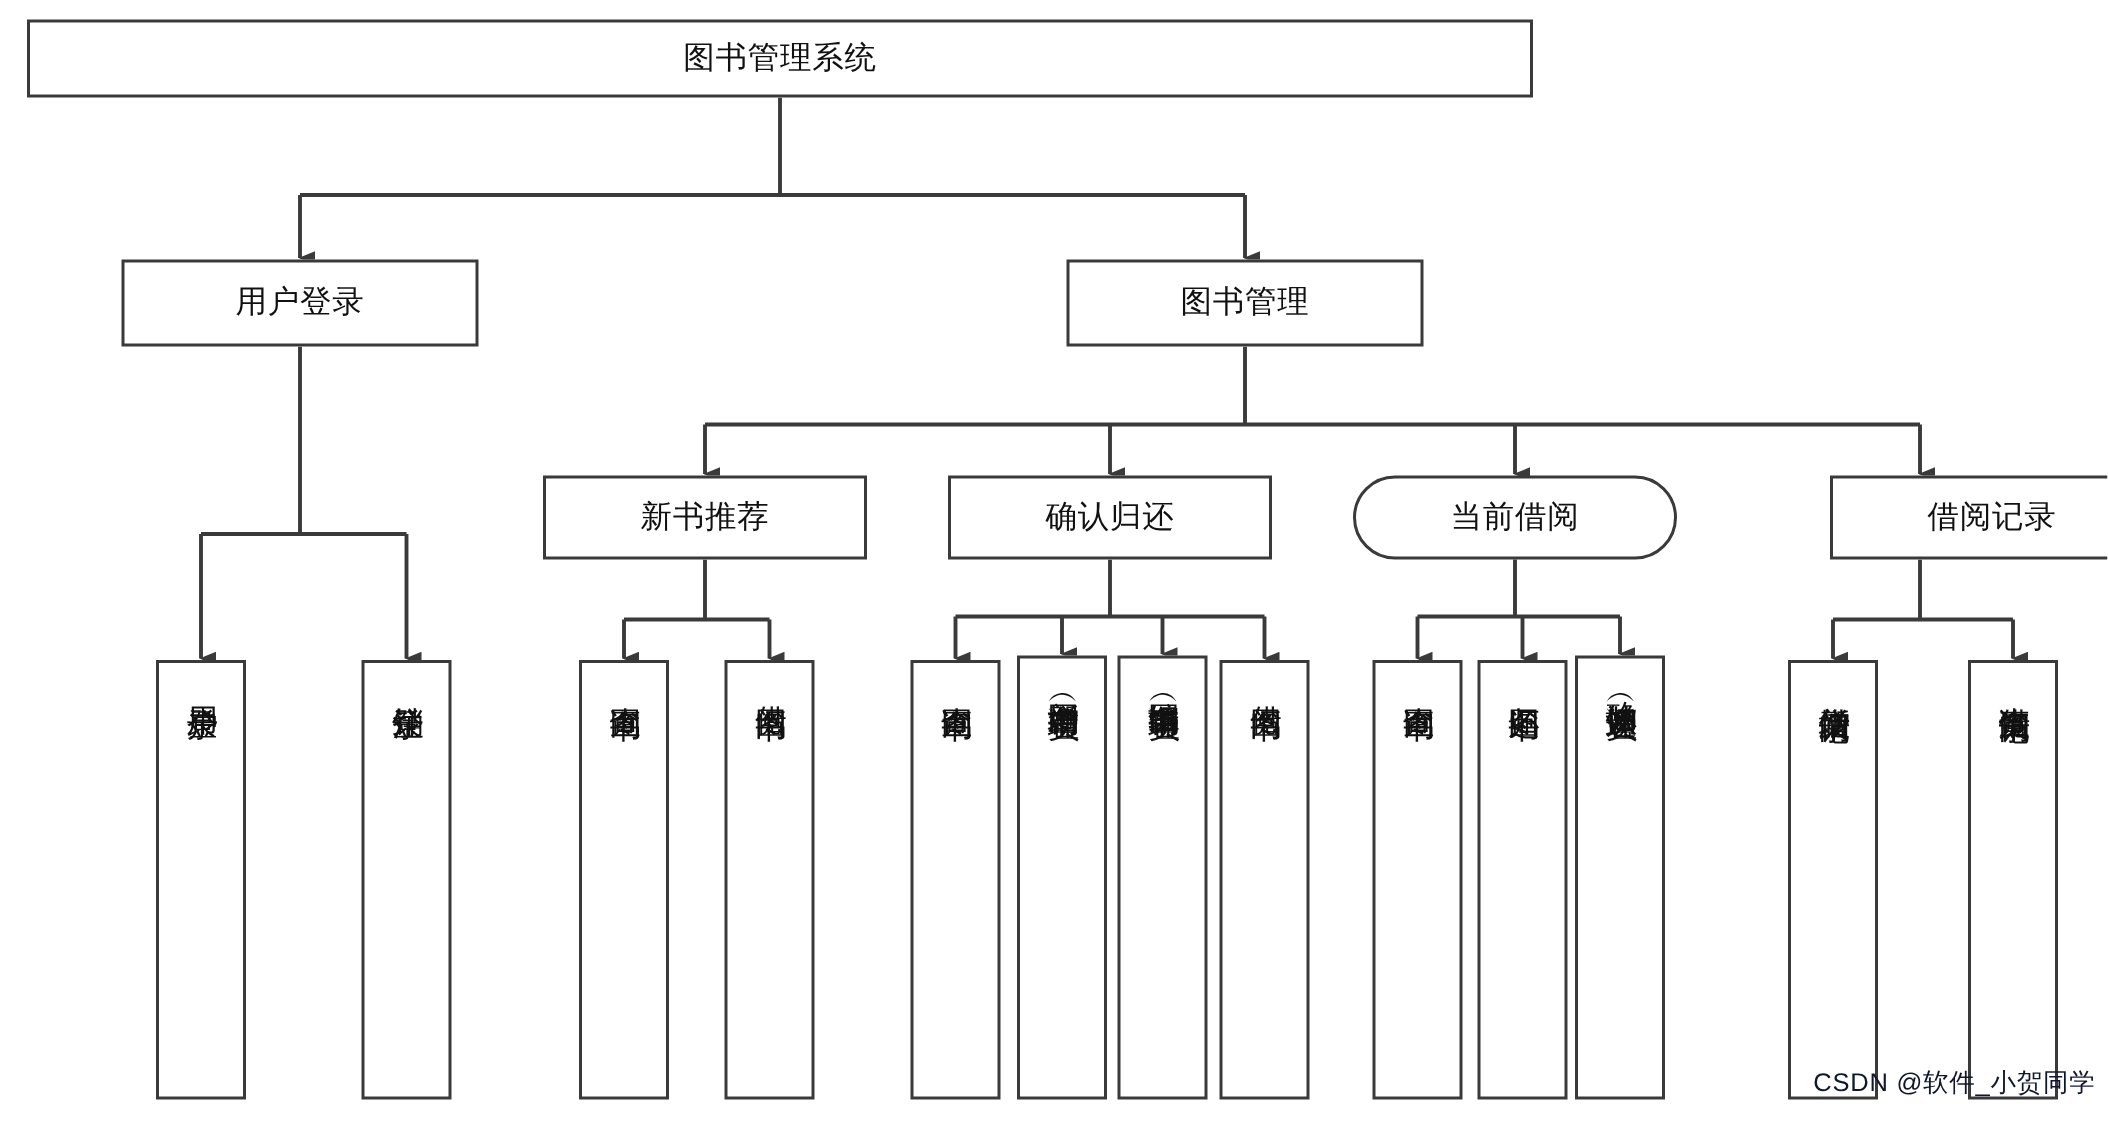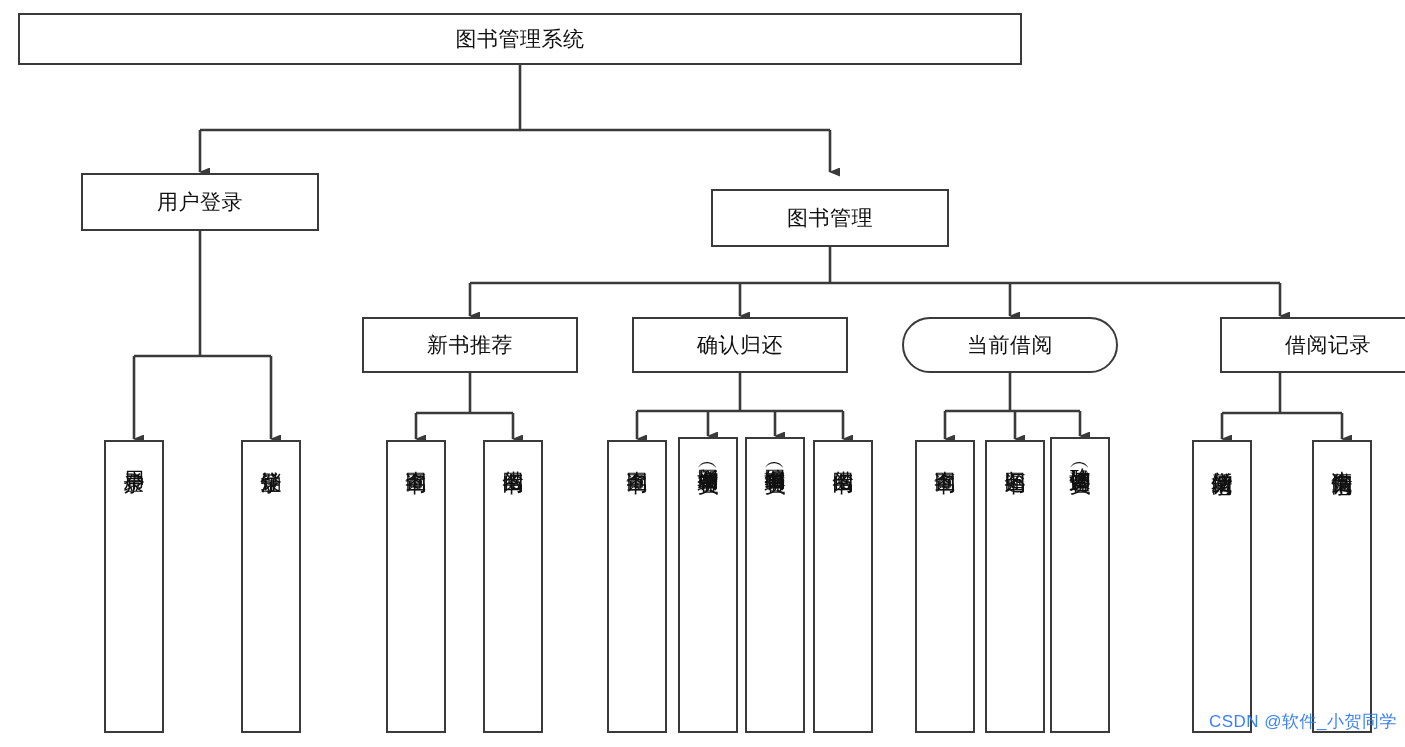--- a/index.html
+++ b/index.html
@@ -59,21 +59,21 @@
     white-space: nowrap;
   }
   .node .lbl {
     display: block;
   }
   #watermark {
     position: absolute;
     right: 8px;
     bottom: 4px;
     font-size: 17px;
-    color: #3b82f6;
+    color: #0f172a;
     z-index: 5;
     white-space: nowrap;
     letter-spacing: 0.5px;
   }
 </style>
 </head>
 <body>
 
 <div id="canvas">
 
@@ -120,21 +120,21 @@
       </g>
   </svg>
 
   <div id="node-layer">
       <div class="node horiz" style="left: 18px; top: 13px; width: 1004px; height: 52px;">
         <span class="lbl">图书管理系统</span>
       </div>
       <div class="node horiz" style="left: 81px; top: 173px; width: 238px; height: 58px;">
         <span class="lbl">用户登录</span>
       </div>
-      <div class="node horiz" style="left: 711px; top: 173px; width: 238px; height: 58px; margin-top: 16px;">
+      <div class="node horiz" style="left: 711px; top: 173px; width: 238px; height: 58px;">
         <span class="lbl">图书管理</span>
       </div>
       <div class="node horiz" style="left: 362px; top: 317px; width: 216px; height: 56px;">
         <span class="lbl">新书推荐</span>
       </div>
       <div class="node horiz" style="left: 632px; top: 317px; width: 216px; height: 56px;">
         <span class="lbl">确认归还</span>
       </div>
       <div class="node horiz" style="left: 902px; top: 317px; width: 216px; height: 56px; border-radius: 28px;">
         <span class="lbl">当前借阅</span>

